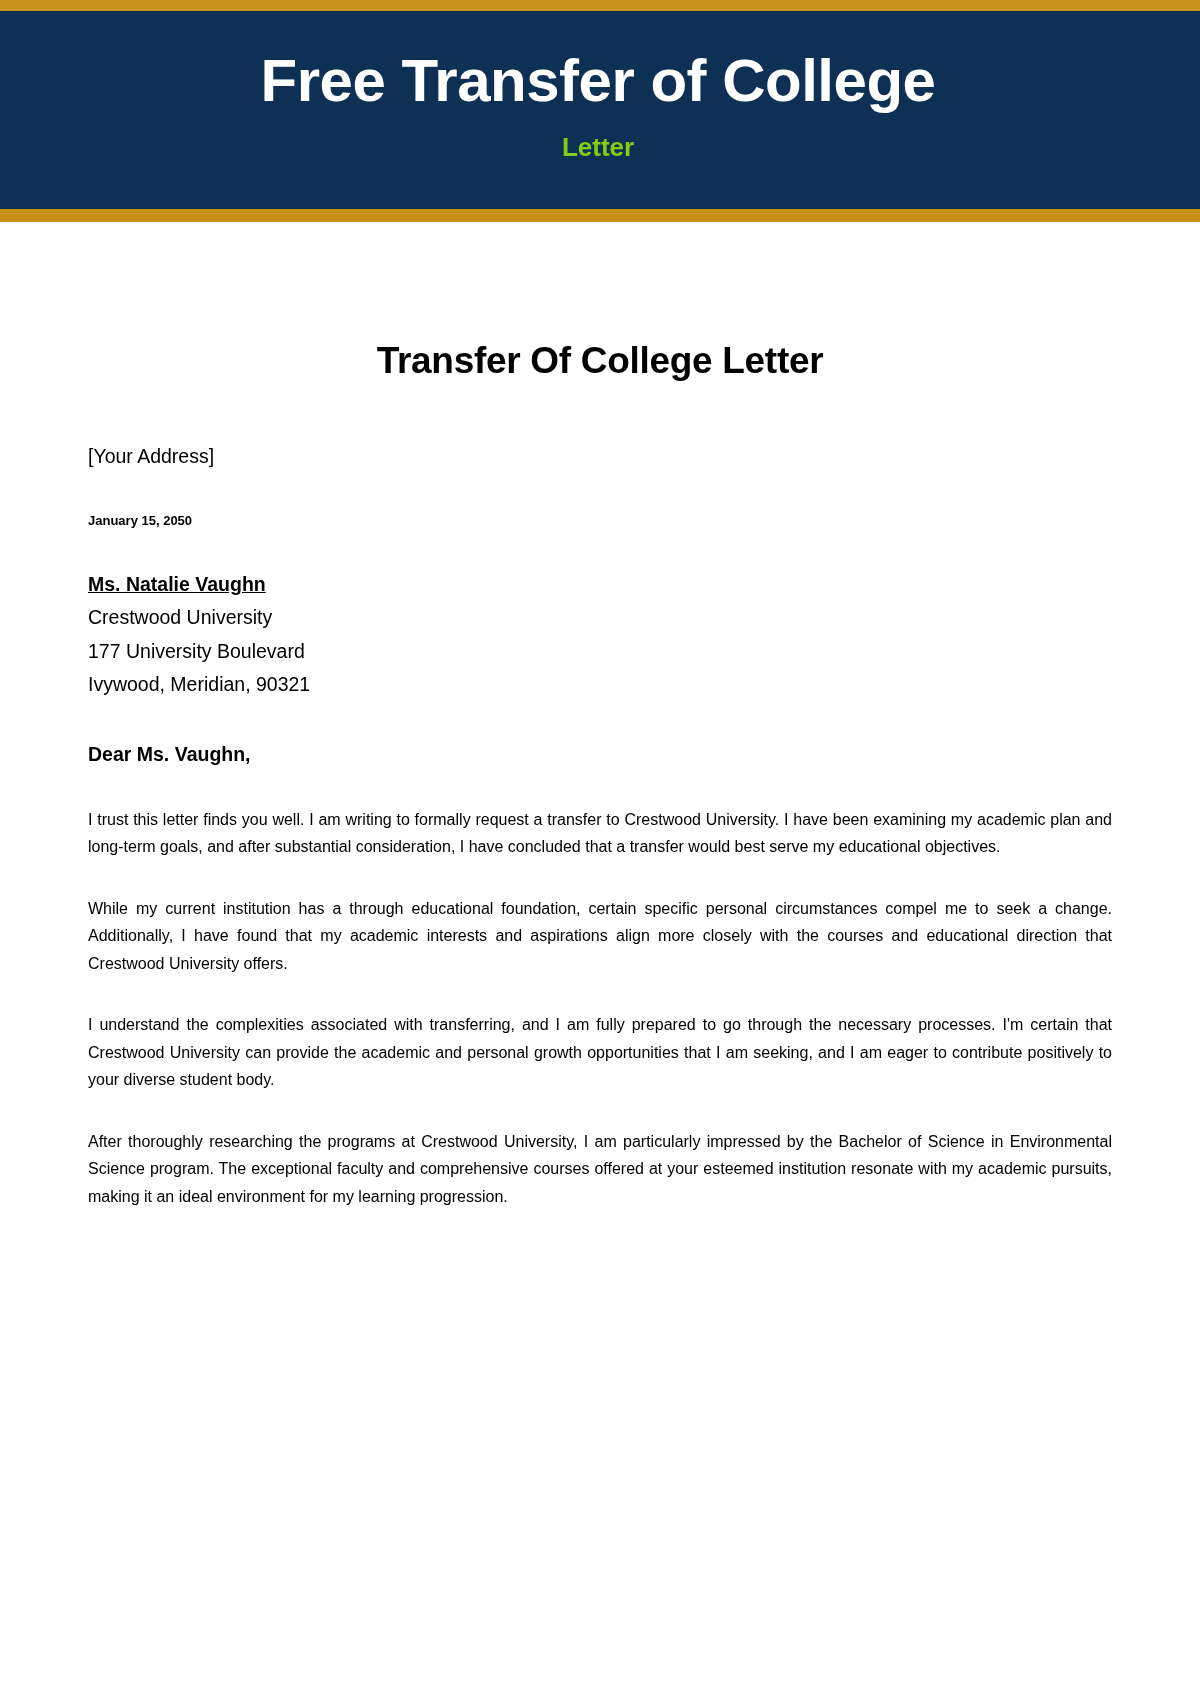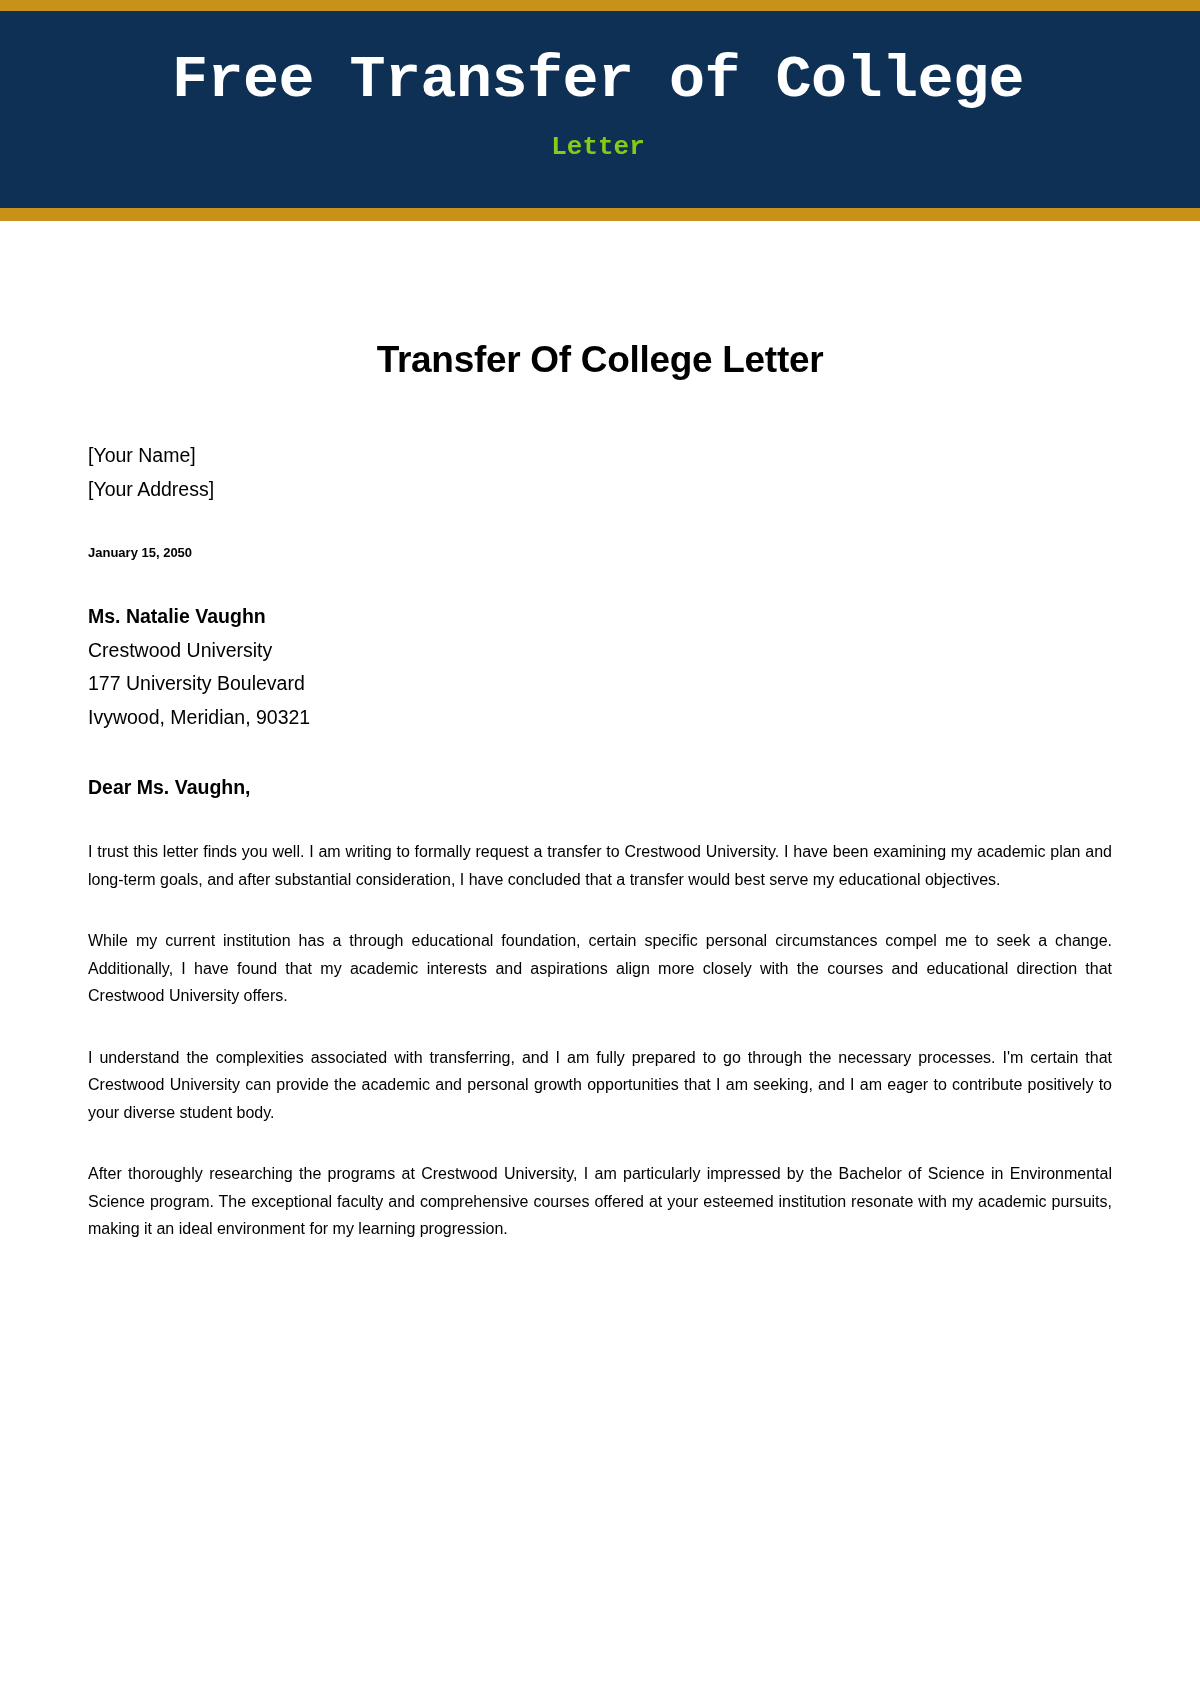--- a/index.html
+++ b/index.html
@@ -24,21 +24,20 @@
     height: 11px;
     background: #c8921a;
     width: 100%;
   }
   .banner {
     background: #0e3054;
     width: 100%;
     padding: 38px 4px 46px 0;
     box-sizing: border-box;
     text-align: center;
-    font-family: Liberation Mono, monospace;
   }
   .banner-title {
     color: #ffffff;
     font-size: 60px;
     font-weight: bold;
     line-height: 1.05;
     letter-spacing: -0.5px;
     margin: 0;
   }
   .banner-subtitle {
@@ -80,20 +79,21 @@
     font-weight: bold;
     line-height: 1.72;
   }
   .recipient {
     margin-top: 36px;
     font-size: 19.5px;
     line-height: 1.72;
   }
   .recipient .name {
     font-weight: bold;
+    text-decoration: underline;
   }
   .salutation {
     margin-top: 36px;
     font-size: 19.5px;
     font-weight: bold;
     line-height: 1.72;
   }
   .para {
     margin-top: 34px;
     font-size: 16px;
@@ -113,21 +113,20 @@
     <div class="banner-subtitle">Letter</div>
   </div>
 
   <div class="banner-bottom-rule"></div>
 
   <div class="doc">
 
     <div class="doc-title">Transfer Of College Letter</div>
 
     <div class="block">
-      <div class="sender-line">[Your Name]</div>
       <div class="sender-line">[Your Address]</div>
     </div>
 
     <div class="date-line">January 15, 2050</div>
 
     <div class="recipient">
       <div class="name">Ms. Natalie Vaughn</div>
       <div>Crestwood University</div>
       <div>177 University Boulevard</div>
       <div>Ivywood, Meridian, 90321</div>

